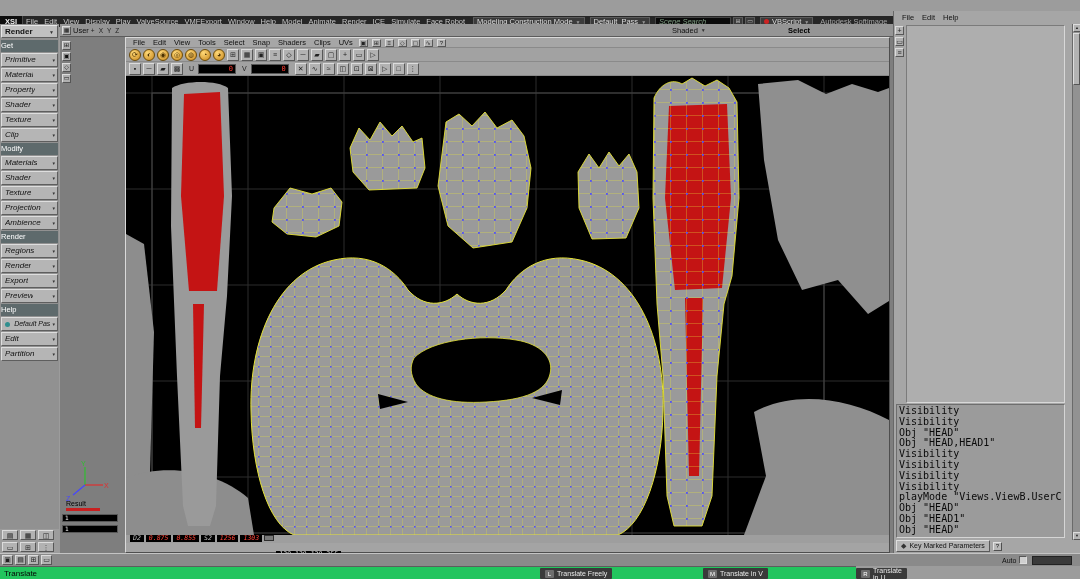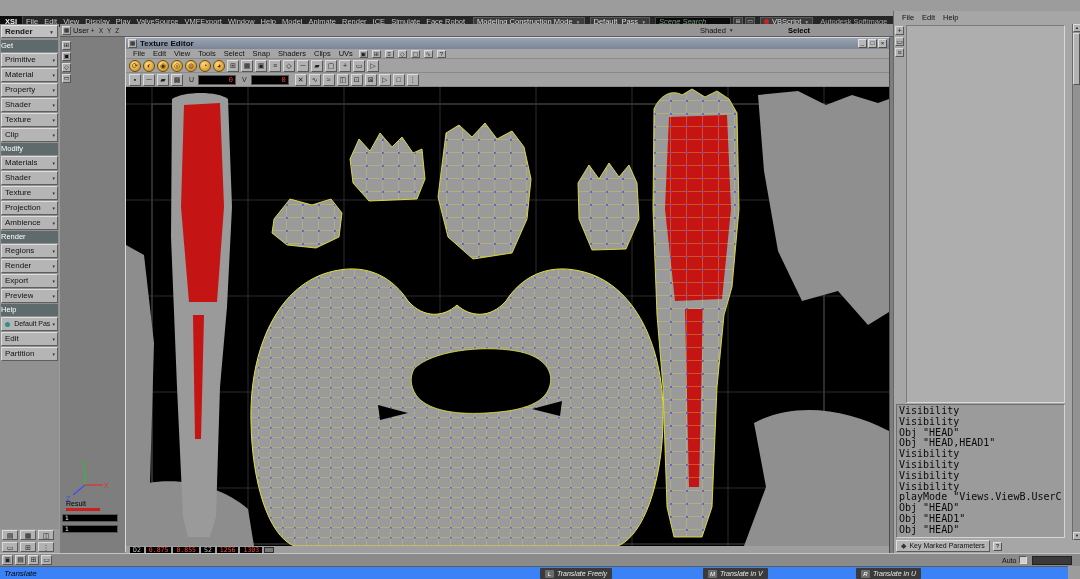--- a/index.html
+++ b/index.html
@@ -31,30 +31,30 @@
 
   
   .sidebar{position:absolute;left:0;top:24px;width:59px;height:505px;background:#919191;padding:1px;}
   .sb-mode{height:13px;background:#c0c0c0;border:1px solid;border-color:#e6e6e6 #5c5c5c #5c5c5c #e6e6e6;
            display:flex;justify-content:space-between;align-items:center;font-weight:bold;padding:0 3px;margin-bottom:2px;}
   .sb-h{height:12px;background:#5e6a6c;color:#fff;text-align:left;line-height:12px;margin:1px 0;font-size:7.5px;}
   .sb-b{height:14px;background:#b5b5b5;border:1px solid;border-color:#dedede #5e5e5e #5e5e5e #dedede;
         display:flex;justify-content:space-between;align-items:center;padding:0 2px 0 3px;margin-bottom:1px;line-height:12px;}
   .arr{font-size:5px;color:#333;}
   .passdot{width:5px;height:5px;border-radius:50%;background:#2f8f8f;margin-right:2px;flex:0 0 auto;}
-  .sb-b .lbl{overflow:hidden;white-space:nowrap;}
+  .sb-b .lbl{overflow:hidden;white-space:nowrap;font-style:italic;}
 
   
   .vp{position:absolute;left:60px;top:24px;width:833px;height:529px;background:#7e7e7e;}
   .vp-strip{position:absolute;left:60px;top:24px;width:833px;height:13px;background:#959595;
             border-bottom:1px solid #5c5c5c;display:flex;align-items:center;font-size:7.5px;}
   .vp-ic{width:9px;height:9px;background:#b0b0b0;border:1px solid;border-color:#ddd #555 #555 #ddd;
          margin:0 2px;text-align:center;line-height:7px;font-size:6px;}
   .axisglyph{margin:0 2px;font-size:6.5px;color:#222;}
-  .shadedlbl{position:absolute;left:640px;display:flex;align-items:center;}
+  .shadedlbl{position:absolute;left:612px;display:flex;align-items:center;}
   .selectlbl{position:absolute;left:728px;font-weight:bold;color:#000;}
   .vp-col{position:absolute;left:62px;top:41px;width:11px;display:flex;flex-direction:column;gap:2px;}
   .vp-col .vp-ic{margin:0;}
 
   
   .result{position:absolute;left:66px;top:500px;font-size:7px;color:#000;}
   .result-bar{width:34px;height:3px;background:#c92020;margin-top:1px;}
   .tl{position:absolute;left:62px;width:56px;height:8px;background:#000;border:1px solid #585858;
       color:#eee;font-size:6px;line-height:6px;padding-left:2px;font-family:"DejaVu Sans Mono",monospace;}
 
@@ -77,22 +77,22 @@
           margin-left:1px;text-align:center;line-height:7px;font-size:6px;color:#111;}
   .te-menu{height:10px;background:#a6a6a6;display:flex;align-items:center;border-bottom:1px solid #8a8a8a;padding-left:3px;}
   .m3{padding:0 4px;font-size:7.5px;line-height:10px;}
   .te-menu .ic{width:9px;height:8px;line-height:6px;font-size:6px;margin-left:2px;}
   .te-tb{height:14px;background:#a2a2a2;border-bottom:1px solid #8a8a8a;display:flex;align-items:center;padding-left:3px;gap:2px;}
   .grp{display:flex;gap:2px;align-items:center;}
   .uvlab{font-size:7px;margin-left:4px;color:#222;}
   .uvfield{width:38px;height:10px;background:#000;border:1px solid #565656;color:#ff3b30;
            font-family:"DejaVu Sans Mono",monospace;font-size:7px;text-align:right;padding:0 2px;line-height:8px;margin-left:2px;}
   .te-canvas{position:relative;width:763px;height:459px;background:#000;overflow:hidden;}
-  .te-status{height:8px;background:#9e9e9e;display:flex;align-items:center;gap:2px;padding-left:4px;
-             font-family:"DejaVu Sans Mono",monospace;font-size:6.5px;}
+  .te-status{height:8px;background:#9e9e9e;display:flex;gap:2px;padding-left:4px;
+             font-family:"DejaVu Sans Mono",monospace;font-size:6.5px;font-style:italic;}
   .st-cell{background:#000;color:#ff4438;padding:0 3px;height:7px;line-height:7px;}
   .st-cell.glabel{color:#bdbdbd;}
   .st-cell.white{color:#ddd;margin-top:16px;}
   .st-swatch{width:10px;height:6px;background:#787878;border:1px solid #2e2e2e;}
 
   
   .rp{position:absolute;left:893px;top:11px;width:187px;height:542px;background:#a6a6a6;border-left:1px solid #686868;}
   .sp-menus{position:absolute;left:0;top:0;width:187px;height:13px;background:#a6a6a6;display:flex;align-items:center;padding-left:4px;}
   .m2{padding:0 4px;font-size:7.5px;}
   .rp-mini{position:absolute;left:1px;top:15px;display:flex;flex-direction:column;gap:2px;}
@@ -114,21 +114,21 @@
            display:flex;align-items:center;gap:3px;padding:0 4px;font-size:7px;line-height:10px;}
   .keyglyph{color:#333;font-size:7px;}
 
   
   .hintbar{position:absolute;left:0;top:553px;width:1080px;height:13px;background:#8a8a8a;border-top:1px solid #c4c4c4;}
   .hb-icons{position:absolute;left:2px;top:1px;display:flex;gap:2px;}
   .hb-icons .ic{width:11px;height:10px;line-height:8px;}
   .auto{position:absolute;left:1002px;top:2px;display:flex;align-items:center;gap:3px;font-size:7px;color:#101010;}
   .auto-box{width:8px;height:8px;background:#cfcfcf;border:1px solid;border-color:#565656 #ddd #ddd #565656;}
   .hb-seg{position:absolute;left:1032px;top:2px;width:40px;height:9px;background:#3a3a3a;border:1px solid #222;}
-  .botbar{position:absolute;left:0;top:566px;width:1068px;height:13px;background:#3b82f6;border-top:1px solid #5d5d5d;font-style:italic;}
+  .botbar{position:absolute;left:0;top:566px;width:856px;height:13px;background:#22c55e;border-top:1px solid #5d5d5d;}
   .transform{position:absolute;left:4px;top:2px;font-size:8px;color:#050505;}
   .hint{position:absolute;top:1px;height:11px;background:#3a3a3a;color:#e9e9e9;display:flex;align-items:center;
         gap:3px;padding:0 5px;font-size:7px;border-radius:1px;}
   .hk{width:9px;height:8px;background:#6d6d6d;color:#fff;text-align:center;line-height:8px;font-size:6px;border-radius:1px;flex:0 0 auto;}
   .h1{left:540px;} .h2{left:703px;} .h3{left:856px;}
 </style>
 </head>
 <body>
 
 <div class="app">
@@ -312,27 +312,20 @@
           <span class="arr">▾</span>
         </div>
         <div class="sb-b">
           <span class="lbl">Partition</span>
           <span class="arr">▾</span>
         </div>
       </div>
   </div>
 
   <div class="te">
-    <div class="te-title">
-      <span class="vp-ic" style="margin:0">▦</span>
-      <span class="ttl">Texture Editor</span>
-      <span class="winbtn">_</span>
-      <span class="winbtn">□</span>
-      <span class="winbtn">×</span>
-    </div>
     <div class="te-menu">
       <div class="menus">
 
       <span class="m3">File</span>
           <span class="m3">Edit</span>
           <span class="m3">View</span>
           <span class="m3">Tools</span>
           <span class="m3">Select</span>
           <span class="m3">Snap</span>
           <span class="m3">Shaders</span>

